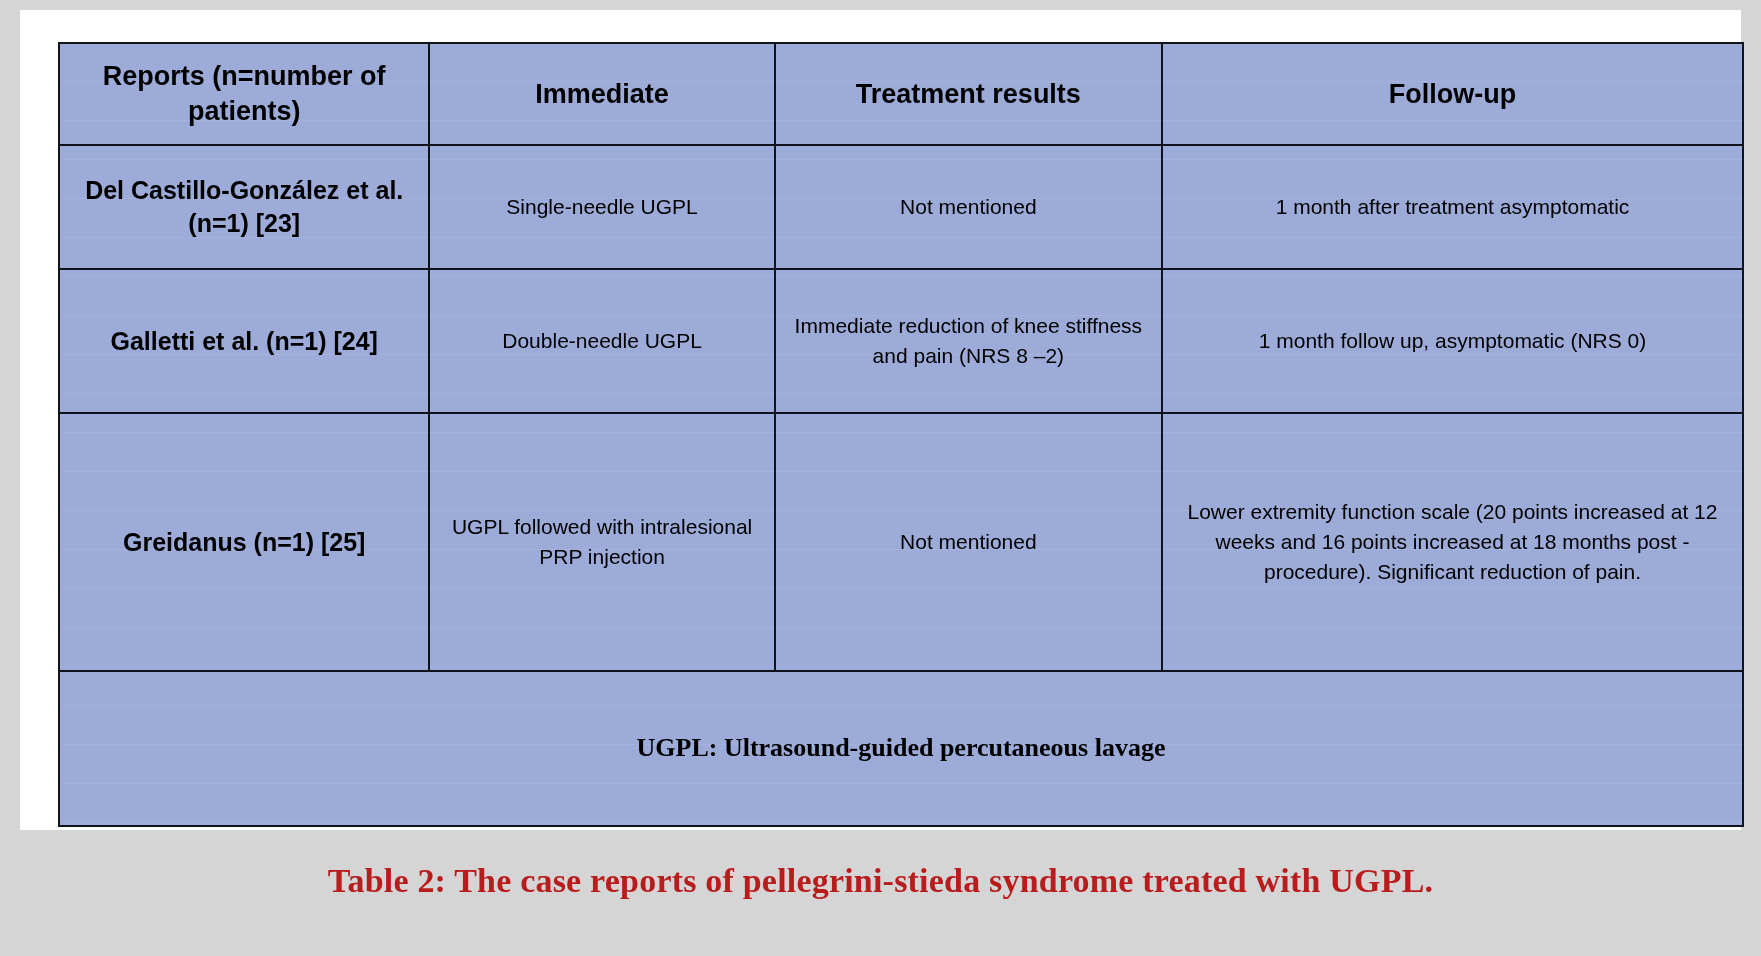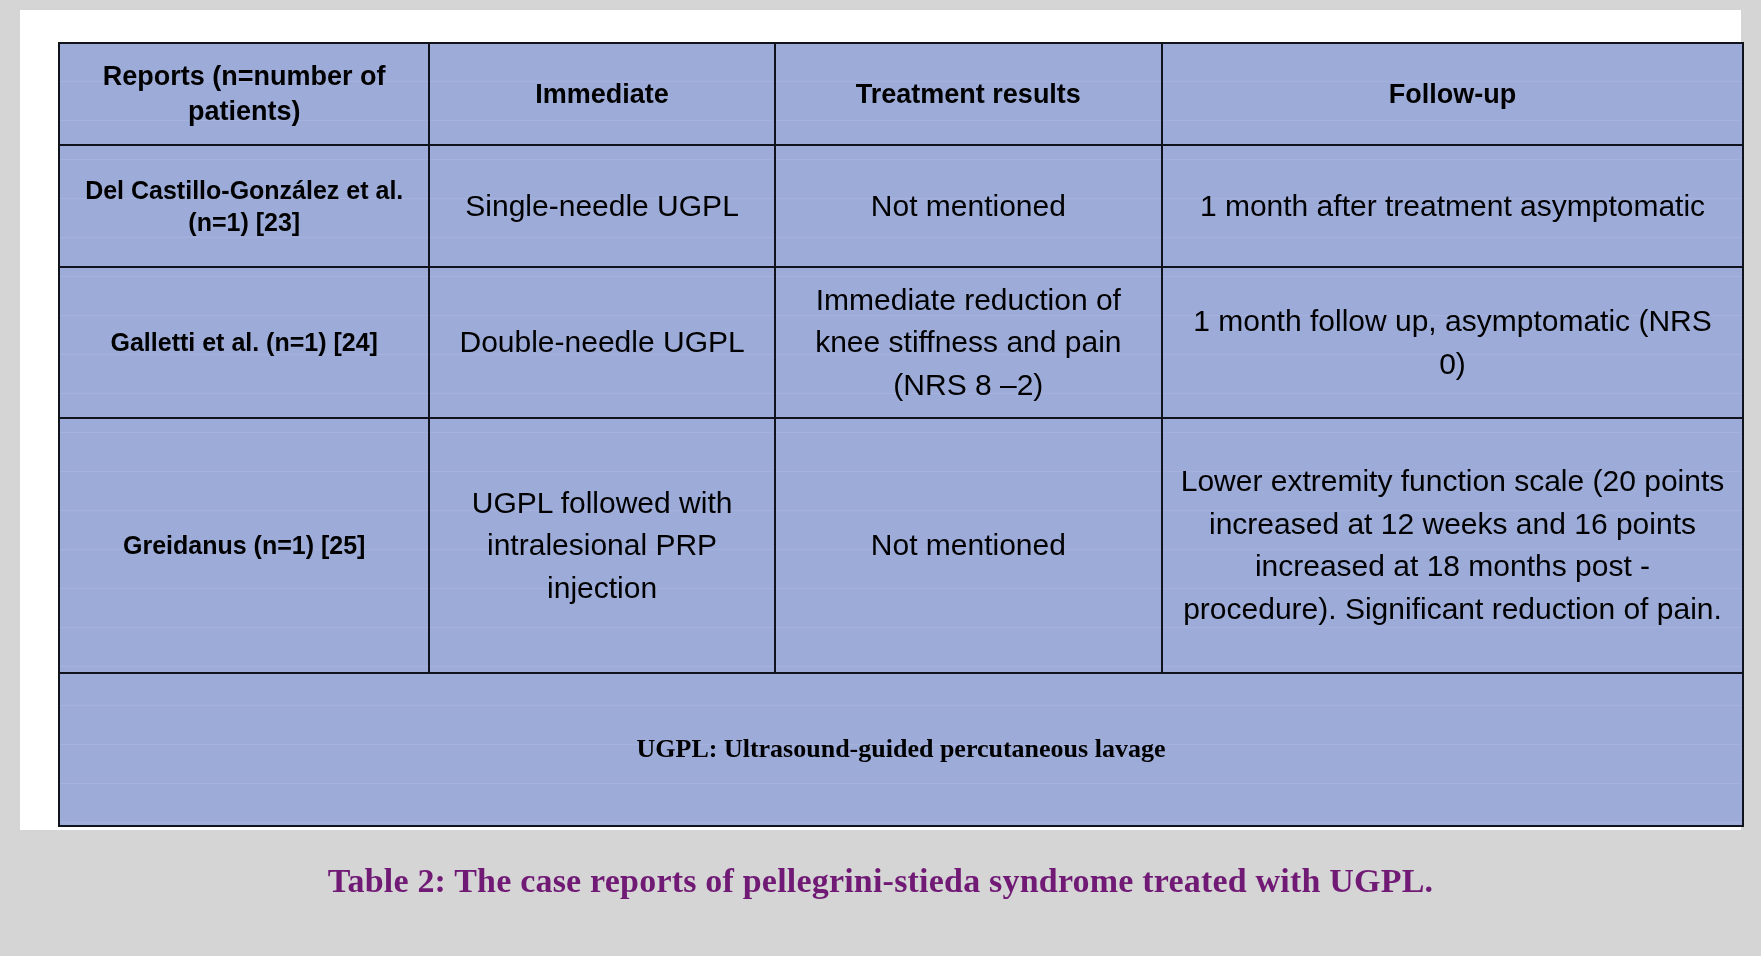--- a/index.html
+++ b/index.html
@@ -77,21 +77,21 @@
   }
 
   td.reports-cell {
     font-weight: bold;
     font-size: 25px;
     line-height: 1.3;
   }
 
   td.body-cell {
     font-weight: normal;
-    font-size: 30px;
+    font-size: 21px;
     line-height: 1.42;
   }
 
   td.footer-cell {
     font-weight: bold;
     font-size: 26px;
     height: 130px;
     font-family: Liberation Serif, serif;
   }
 
@@ -111,21 +111,21 @@
   
   .caption {
     position: absolute;
     left: 0;
     top: 862px;
     width: 1761px;
     text-align: center;
     font-family: "Liberation Serif", serif;
     font-weight: bold;
     font-size: 34px;
-    color: #701a75;
+    color: #b91c1c;
     letter-spacing: 0.2px;
   }
 </style>
 </head>
 <body>
 
 <div class="page">
 
   <div class="white-frame">
     <div class="table-wrap">

